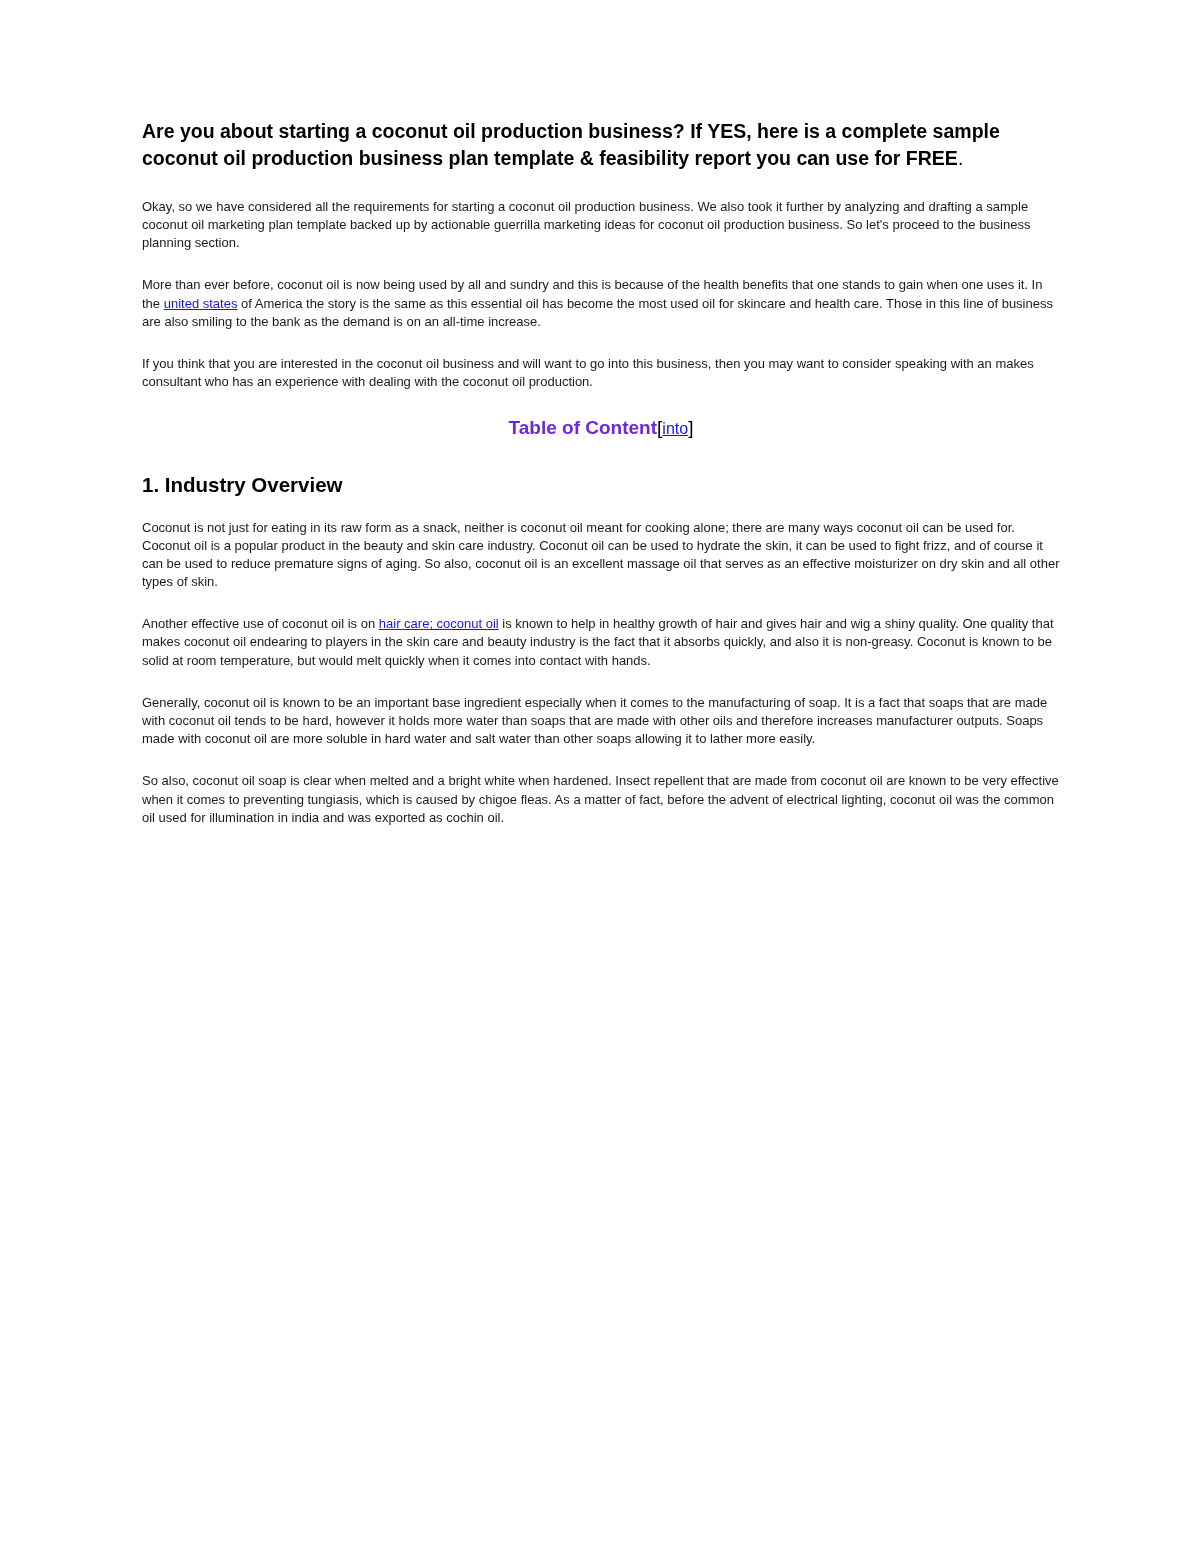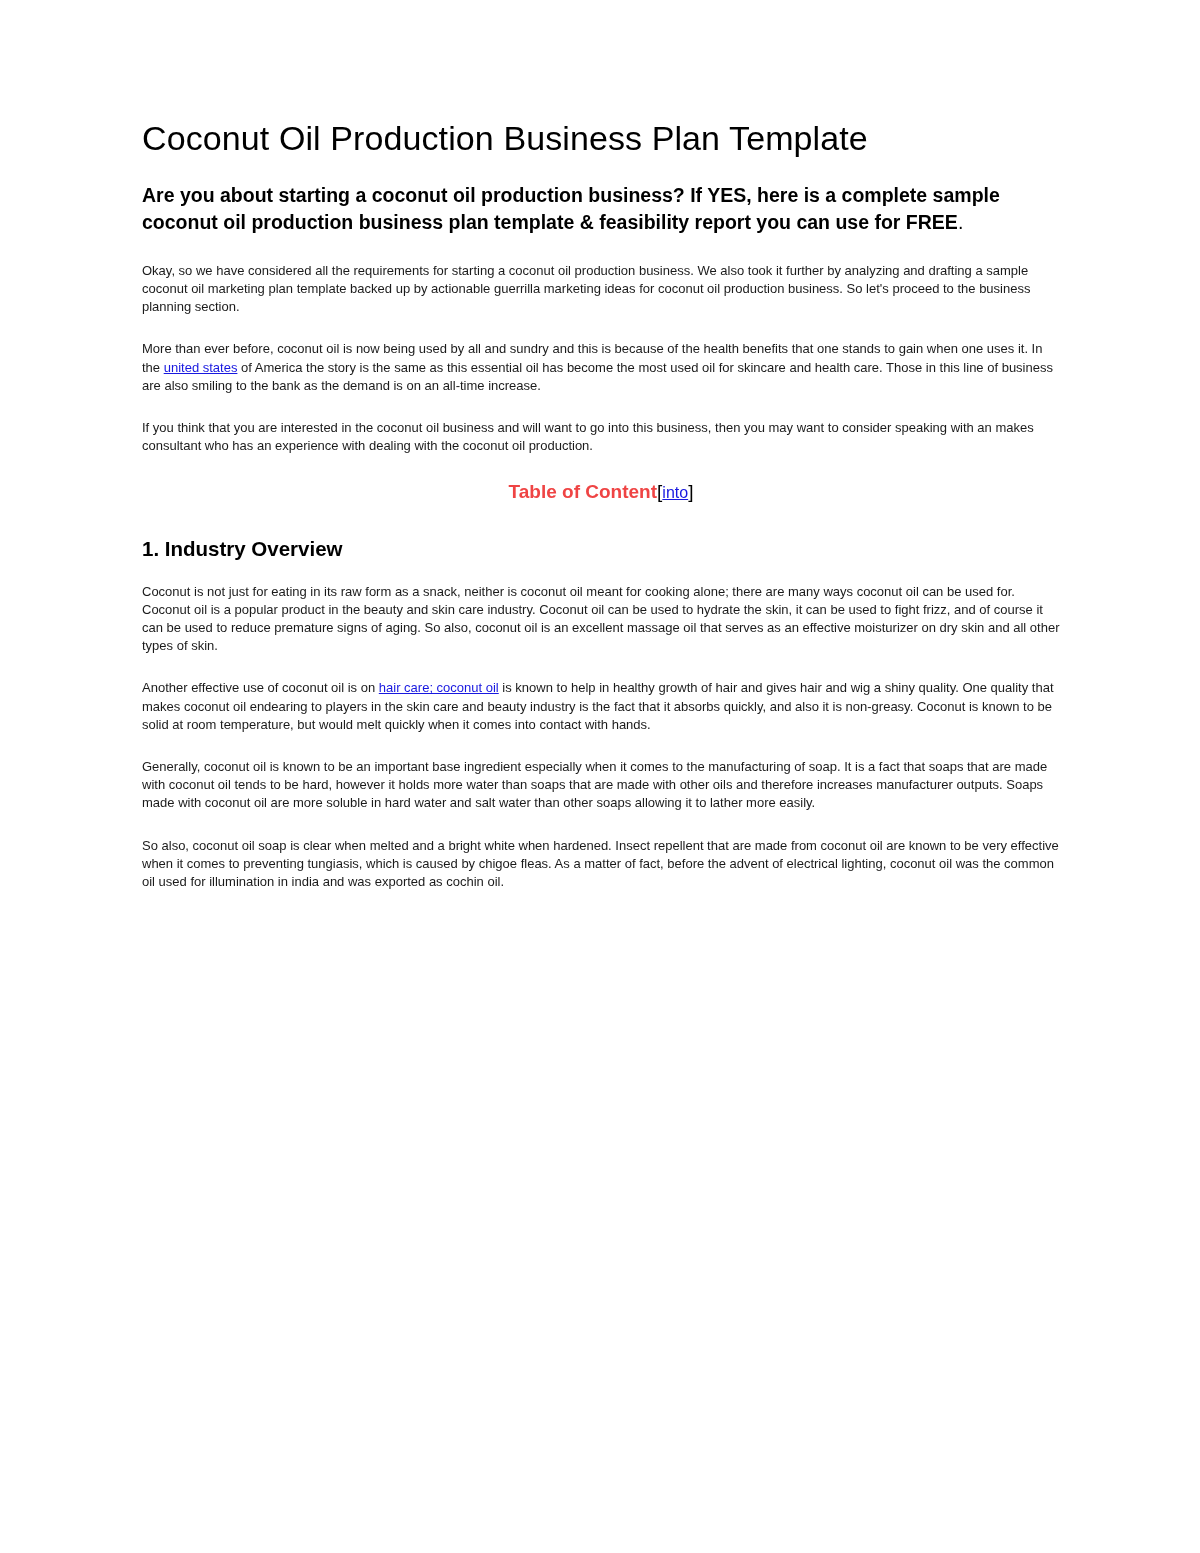--- a/index.html
+++ b/index.html
@@ -61,21 +61,21 @@
   }
 
   .toc {
     text-align: center;
     font-size: 19px;
     line-height: 1.4;
     margin: 0 0 30px 0;
   }
   .toc .toc-label {
     font-weight: bold;
-    color: #ef4444;
+    color: #6d28d9;
   }
   .toc .brackets {
     color: #000000;
     font-weight: 400;
   }
 
   .h3 {
     font-size: 20.5px;
     font-weight: bold;
     line-height: 1.3;
@@ -94,21 +94,20 @@
     font-size: 16px;
     font-weight: 400;
     cursor: pointer;
   }
 </style>
 </head>
 <body>
 
 <div class="page">
 
-  <h1 class="doc-title">Coconut Oil Production Business Plan Template</h1>
 
   <p class="lede">
     <span>Are you about starting a coconut oil production business? If YES, here is a complete sample coconut oil production business plan template &amp; feasibility report you can use for FREE</span><span class="tail">.</span>
   </p>
 
   <p class="body-text">Okay, so we have considered all the requirements for starting a coconut oil production business. We also took it further by analyzing and drafting a sample coconut oil marketing plan template backed up by actionable guerrilla marketing ideas for coconut oil production business. So let's proceed to the business planning section.</p>
 
   <p class="body-text">
     <span>More than ever before, coconut oil is now being used by all and sundry and this is because of the health benefits that one stands to gain when one uses it. In the </span><a class="doclink" href="#">united states</a><span> of America the story is the same as this essential oil has become the most used oil for skincare and health care. Those in this line of business are also smiling to the bank as the demand is on an all-time increase.</span>
   </p>

